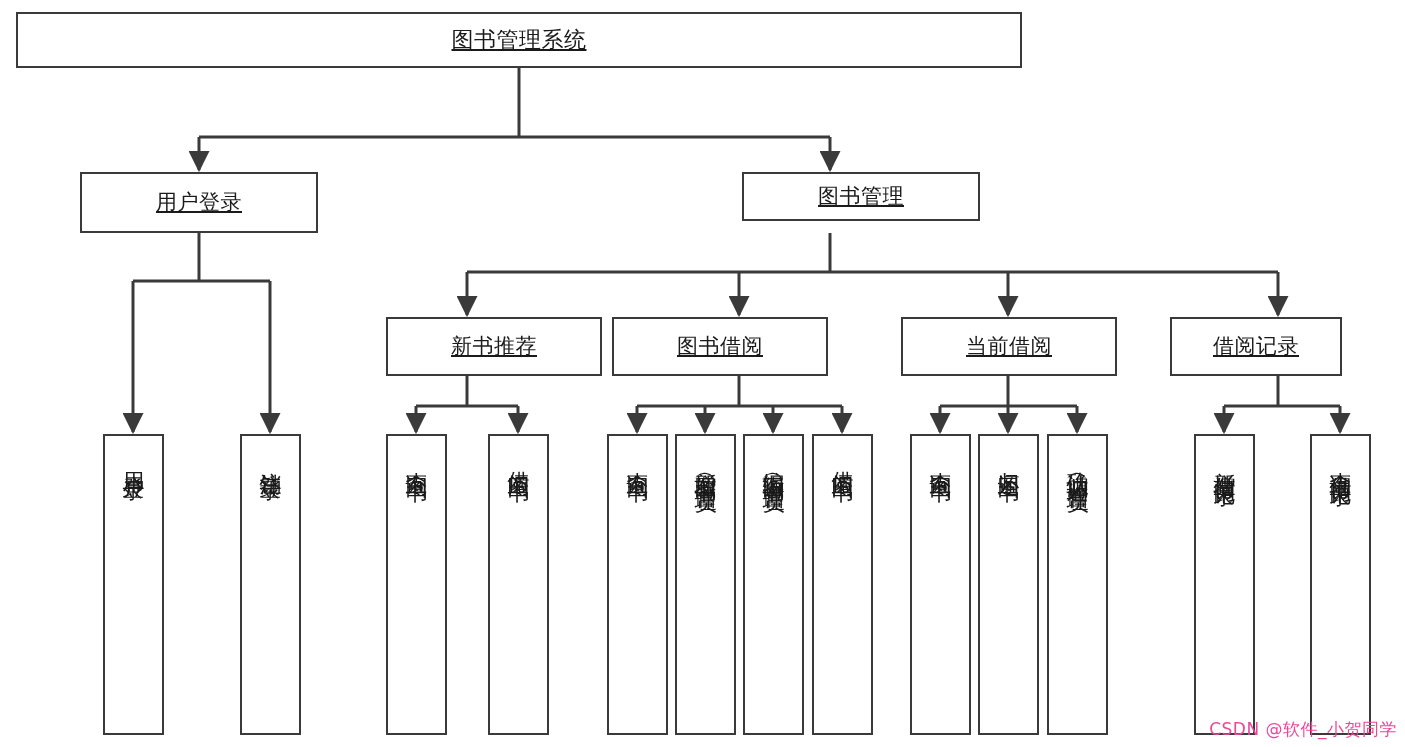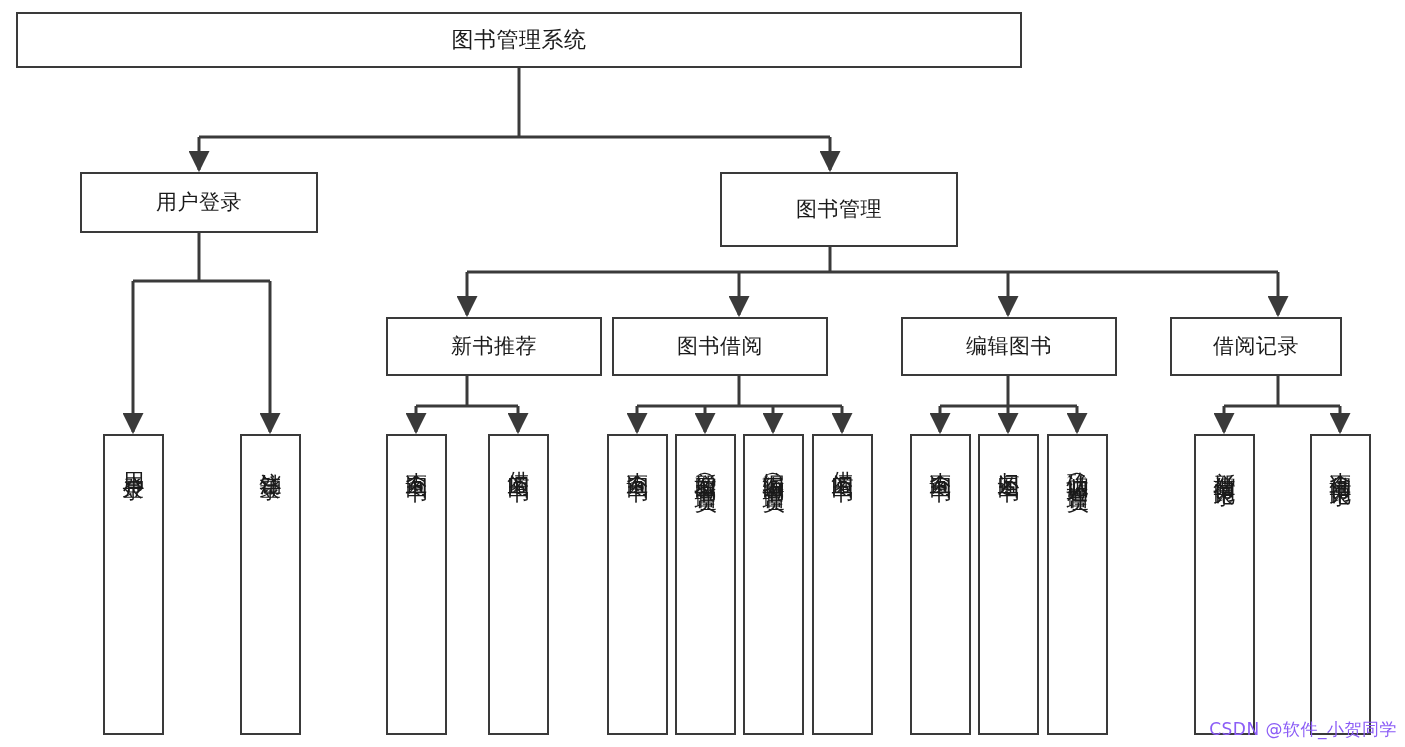--- a/index.html
+++ b/index.html
@@ -34,20 +34,21 @@
     display: flex;
     align-items: center;
     justify-content: center;
     color: #1a1a1a;
     font-size: 21px;
     letter-spacing: 0.5px;
     z-index: 2;
   }
   .node.horizontal {
     padding: 0 16px;
+    text-decoration: underline;
   }
   .node.vertical {
     align-items: flex-start;
     padding-top: 18px;
   }
   .node .label {
     display: block;
     line-height: 1.25;
   }
   .node.vertical .label {
@@ -58,21 +59,21 @@
     white-space: nowrap;
     font-size: 22px;
   }
   .node.root {
     font-size: 22px;
   }
   .watermark {
     position: absolute;
     right: 8px;
     bottom: 6px;
-    color: #8b5cf6;
+    color: #ec4899;
     font-size: 17px;
     letter-spacing: 0.5px;
     z-index: 3;
     white-space: nowrap;
   }
 </style>
 </head>
 <body>
 
 <div id="diagram-root">
@@ -127,32 +128,32 @@
     </g>
   </svg>
 
   <div class="node horizontal root" style="left:16px; top:12px; width:1006px; height:56px;">
     <span class="label">图书管理系统</span>
   </div>
 
   <div class="node horizontal" style="left:80px; top:172px; width:238px; height:61px;">
     <span class="label">用户登录</span>
   </div>
-  <div class="node horizontal" style="left:720px; top:172px; width:238px; height:75px;align-items:center;">
+  <div class="node horizontal" style="left:742px; top:172px; width:238px; height:49px;align-items:center;">
     <span class="label">图书管理</span>
   </div>
 
   <div class="node horizontal" style="left:360px; top:317px; width:216px; height:59px;margin-left:26px;">
     <span class="label">新书推荐</span>
   </div>
   <div class="node horizontal" style="left:612px; top:317px; width:216px; height:59px;">
     <span class="label">图书借阅</span>
   </div>
   <div class="node horizontal" style="left:901px; top:317px; width:216px; height:59px;">
-    <span class="label">编辑图书</span>
+    <span class="label">当前借阅</span>
   </div>
   <div class="node horizontal" style="left:1170px; top:317px; width:172px; height:59px;">
     <span class="label">借阅记录</span>
   </div>
 
   <div class="node vertical" style="left:103px; top:434px; width:61px; height:301px;">
     <span class="label">用户登录</span>
   </div>
   <div class="node vertical" style="left:240px; top:434px; width:61px; height:301px;">
     <span class="label">注销登录</span>

